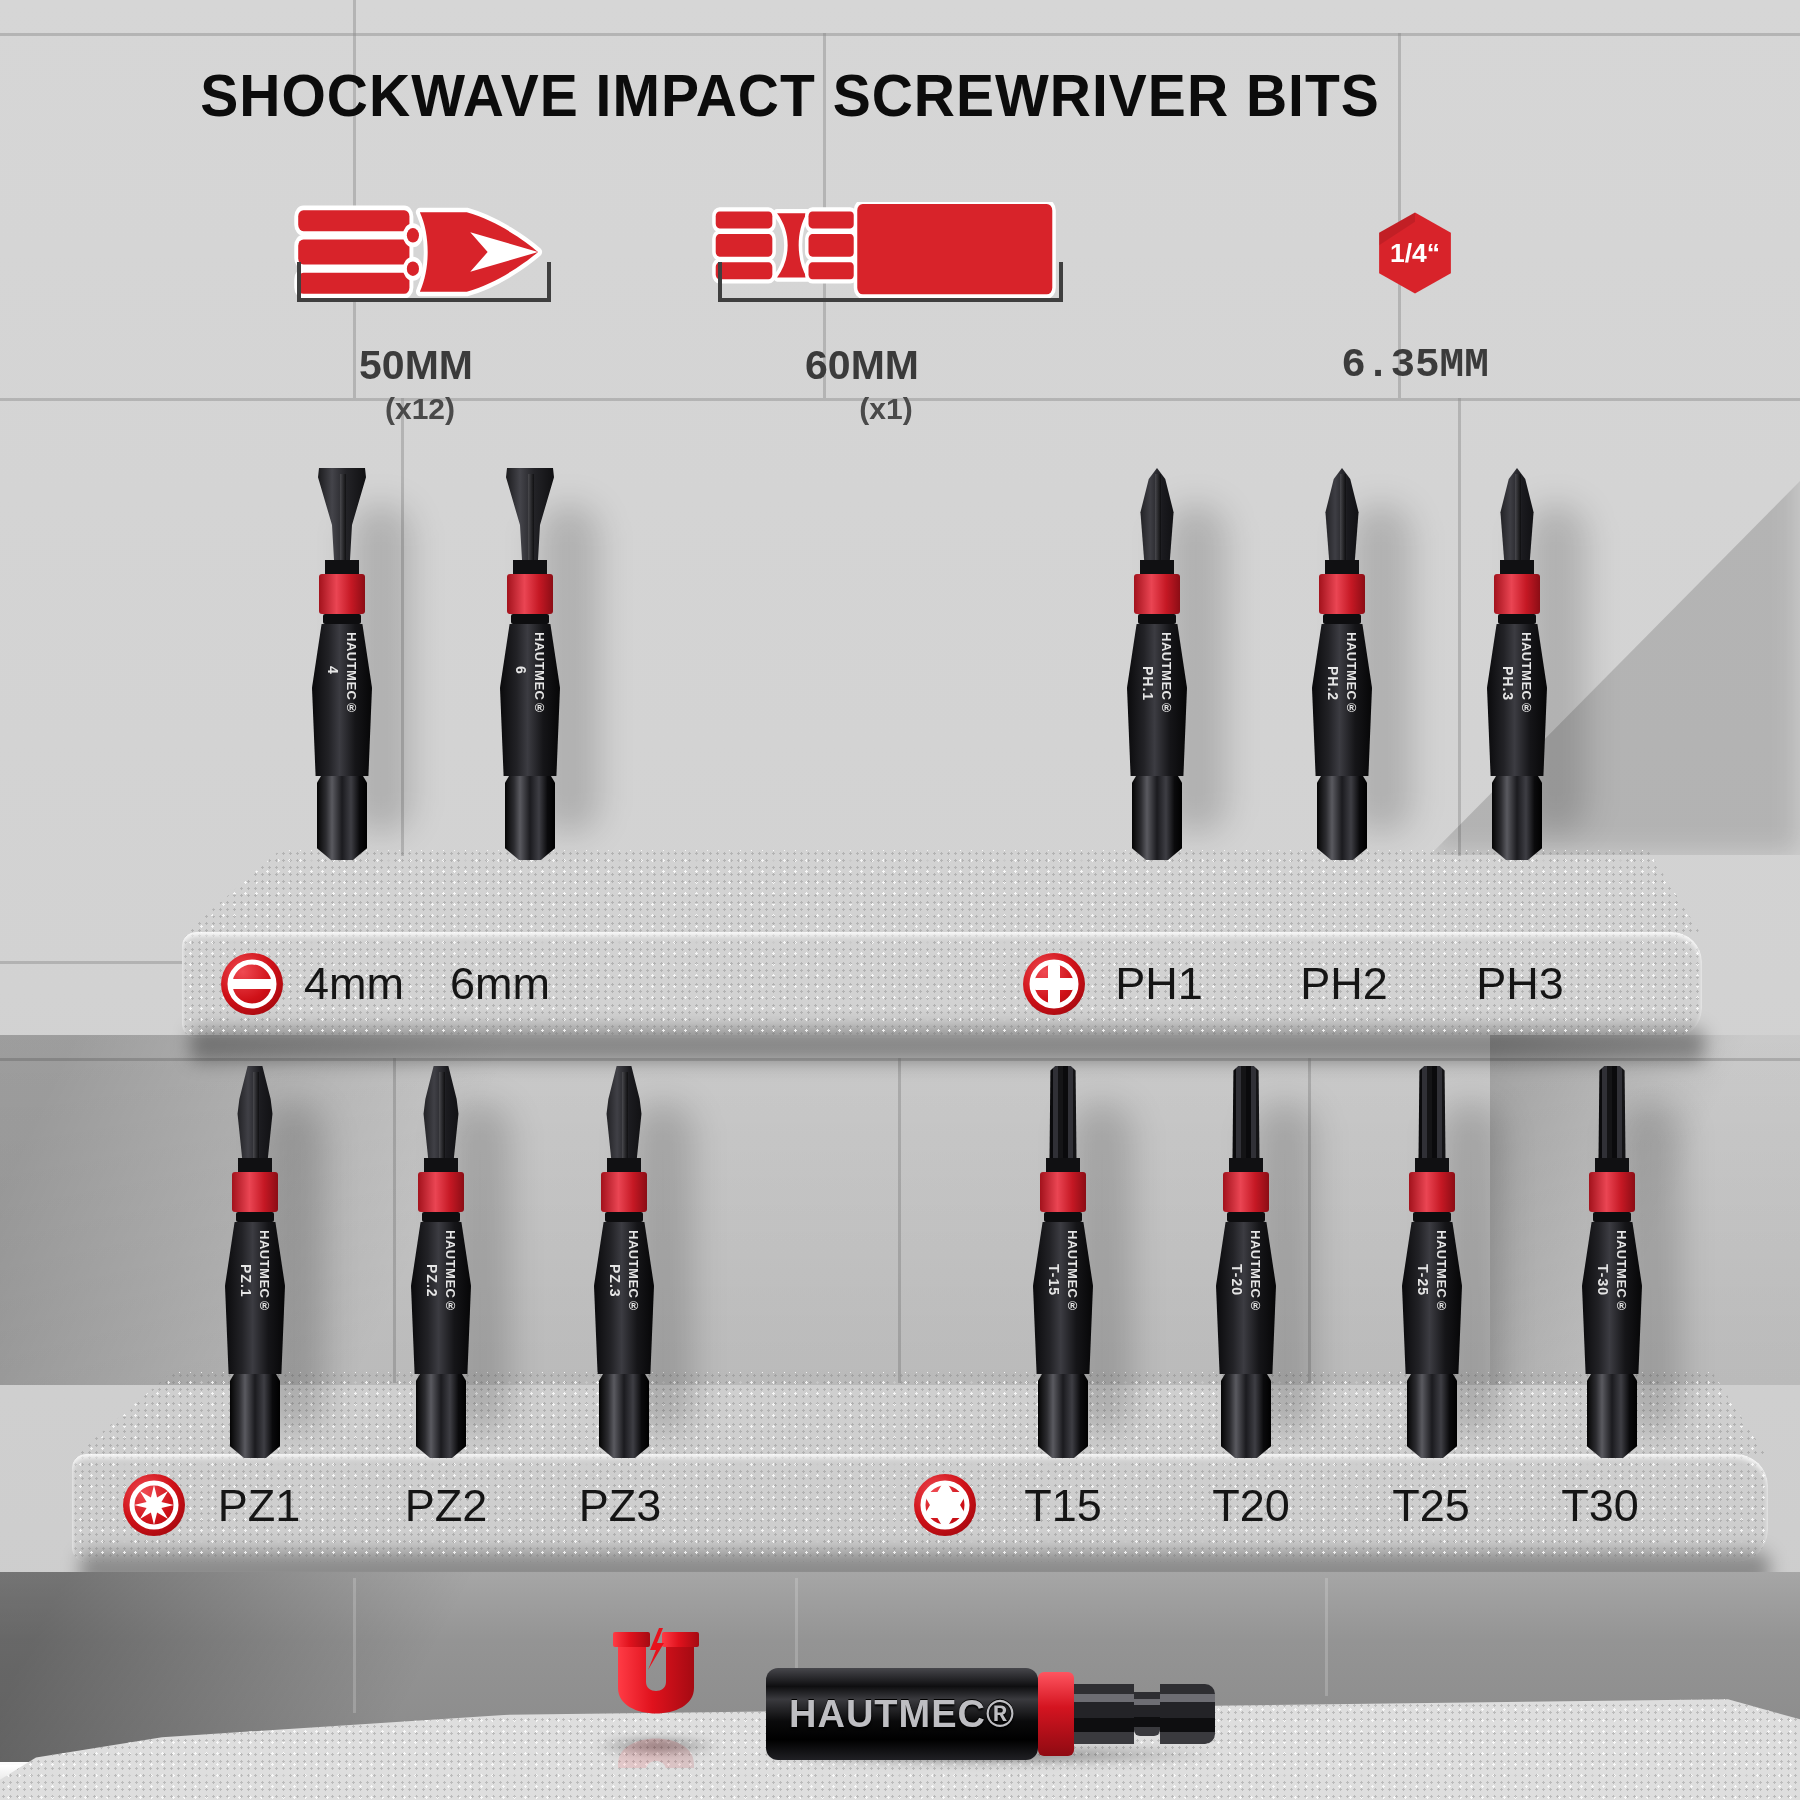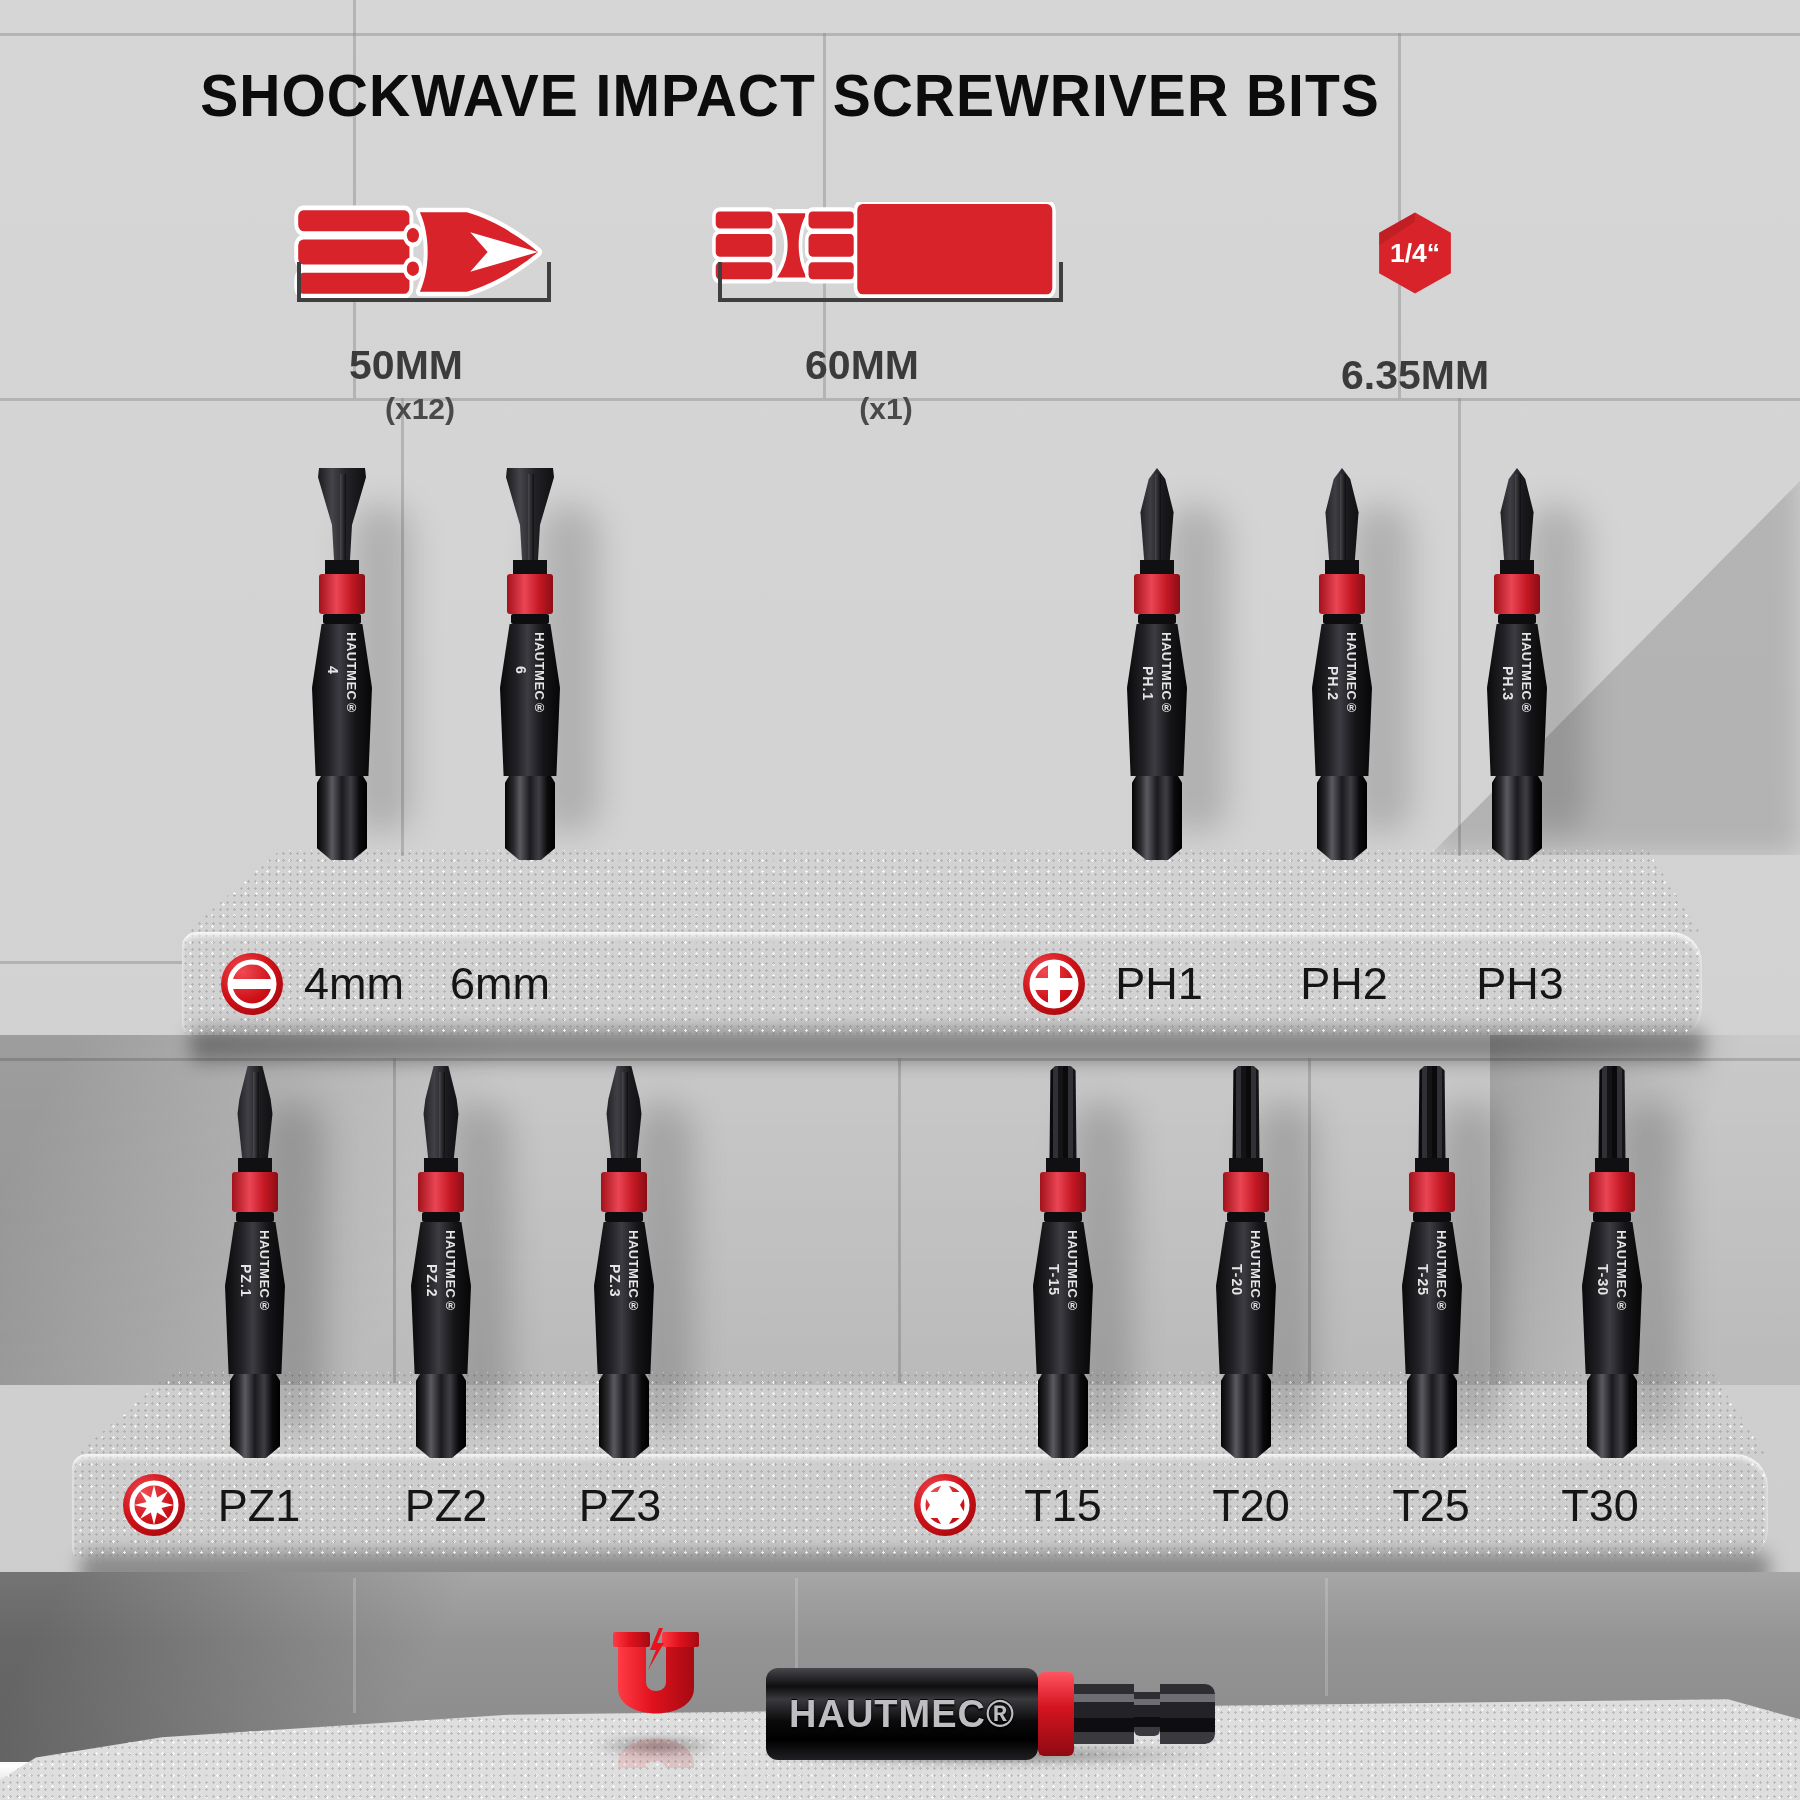--- a/index.html
+++ b/index.html
@@ -116,21 +116,21 @@
       <rect x="6" y="6" width="128" height="20" rx="6"></rect>
       <rect x="6" y="34" width="128" height="24" rx="6"></rect>
       <rect x="6" y="66" width="128" height="20" rx="6"></rect>
       <circle cx="138" cy="30" r="7"></circle>
       <circle cx="138" cy="62" r="7"></circle>
       <path d="M146 8 L200 8 C235 16 268 36 282 46 C268 56 235 76 200 84 L146 84 C158 62 158 30 146 8 Z"></path>
     </g>
     <path d="M282 46 L204 27 L224 46 L204 65 Z" fill="#ffffff"></path>
   </svg>
   <div class="bracket" style="left:297px;top:262px;width:246px;"></div>
-  <div class="dim-label" style="left:306px;top:342px;width:200px;">50MM</div>
+  <div class="dim-label" style="left:316px;top:342px;width:200px;">50MM</div>
   <div class="dim-count" style="left:320px;top:392px;width:200px;">(x12)</div>
 
   <svg class="abs" style="left:711px;top:202px;" width="346" height="98" viewBox="0 0 440 104" preserveAspectRatio="none">
     <g fill="#d8232a" stroke="#ffffff" stroke-width="9" paint-order="stroke" stroke-linejoin="round">
       <rect x="6" y="10" width="72" height="18" rx="5"></rect>
       <rect x="6" y="34" width="72" height="24" rx="5"></rect>
       <rect x="6" y="64" width="72" height="18" rx="5"></rect>
       <path d="M84 12 C102 32 102 60 84 80 L122 80 C108 62 108 30 122 12 Z"></path>
       <rect x="124" y="10" width="58" height="18" rx="5"></rect>
       <rect x="124" y="34" width="58" height="24" rx="5"></rect>
@@ -140,21 +140,21 @@
   </svg>
   <div class="bracket" style="left:718px;top:262px;width:337px;"></div>
   <div class="dim-label" style="left:762px;top:342px;width:200px;">60MM</div>
   <div class="dim-count" style="left:786px;top:392px;width:200px;">(x1)</div>
 
   <svg class="abs" style="left:1376px;top:208px;" width="78" height="90" viewBox="0 0 100 112">
     <polygon points="50,4 96,30 96,82 50,108 4,82 4,30" fill="#d8232a"></polygon>
     <polygon points="50,4 4,30 4,46 50,16" fill="rgba(0,0,0,.10)"></polygon>
     <text x="50" y="68" text-anchor="middle" font-size="34" font-weight="bold" fill="#ffffff">1/4“</text>
   </svg>
-  <div class="dim-label" style="left:1315px;top:352px;width:200px;">6.35MM</div>
+  <div class="dim-label" style="left:1315px;top:342px;width:200px;font-family:Liberation Mono, monospace;">6.35MM</div>
 
   <div class="shadow-band" style="left:190px;top:1028px;width:1515px;height:34px;"></div>
   <div>
     <div class="shelf-top speck" style="left:182px;top:850px;width:1520px;height:86px;clip-path:polygon(98px 0px,1466px 0px,1520px 86px,0px 86px);"></div>
     <div class="shelf-face speck" style="left:182px;top:932px;width:1520px;height:106px;border-radius:14px 30px 30px 14px;"></div>
   </div>
 
   <div class="bit tip-slotted" style="left:310px;top:468px;">
     <div class="tip"></div>
     <div class="neck"></div>

